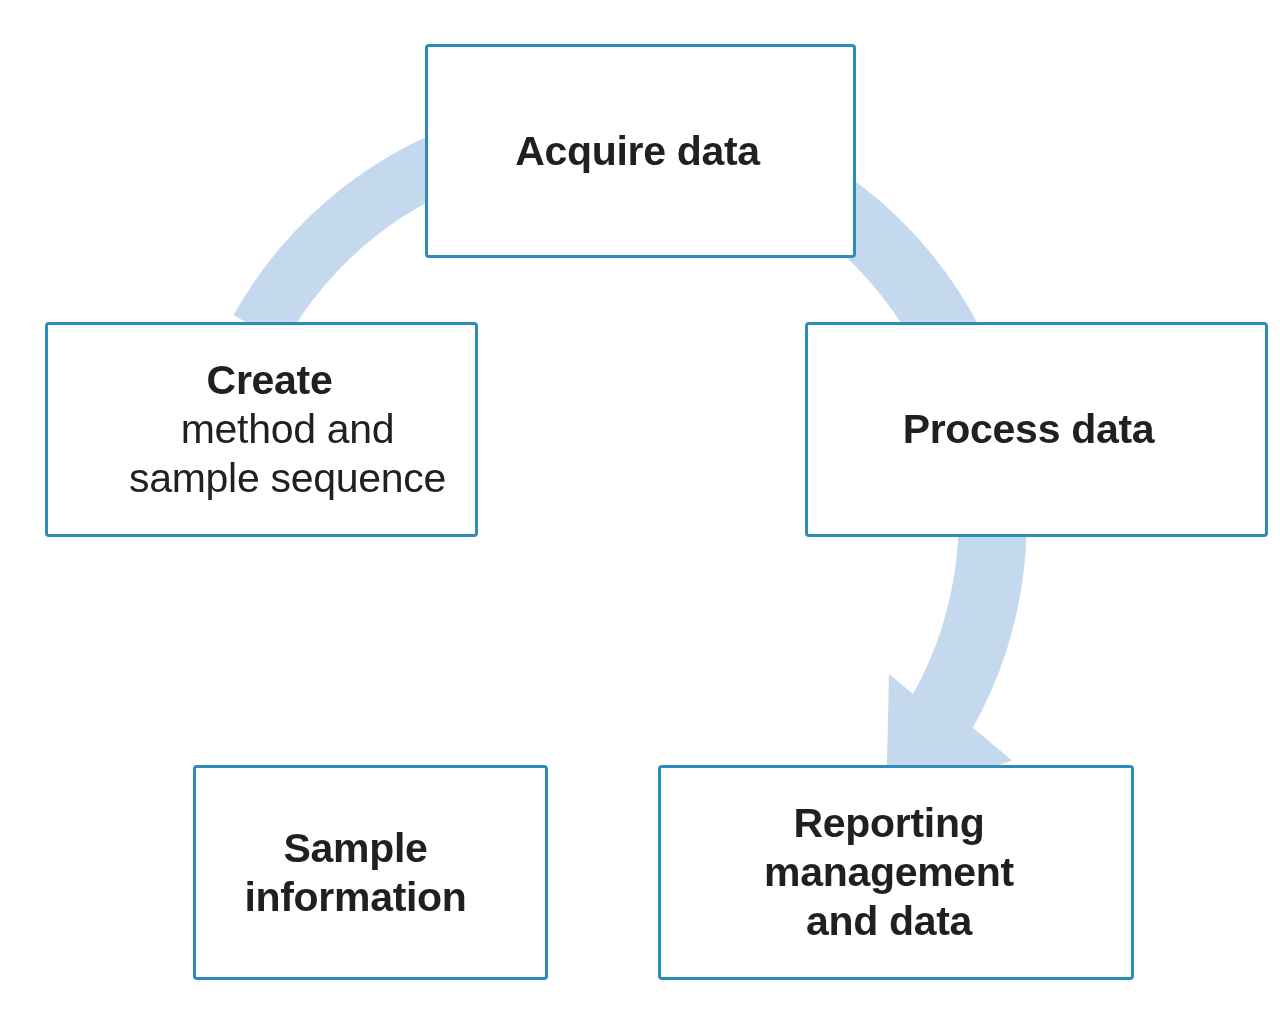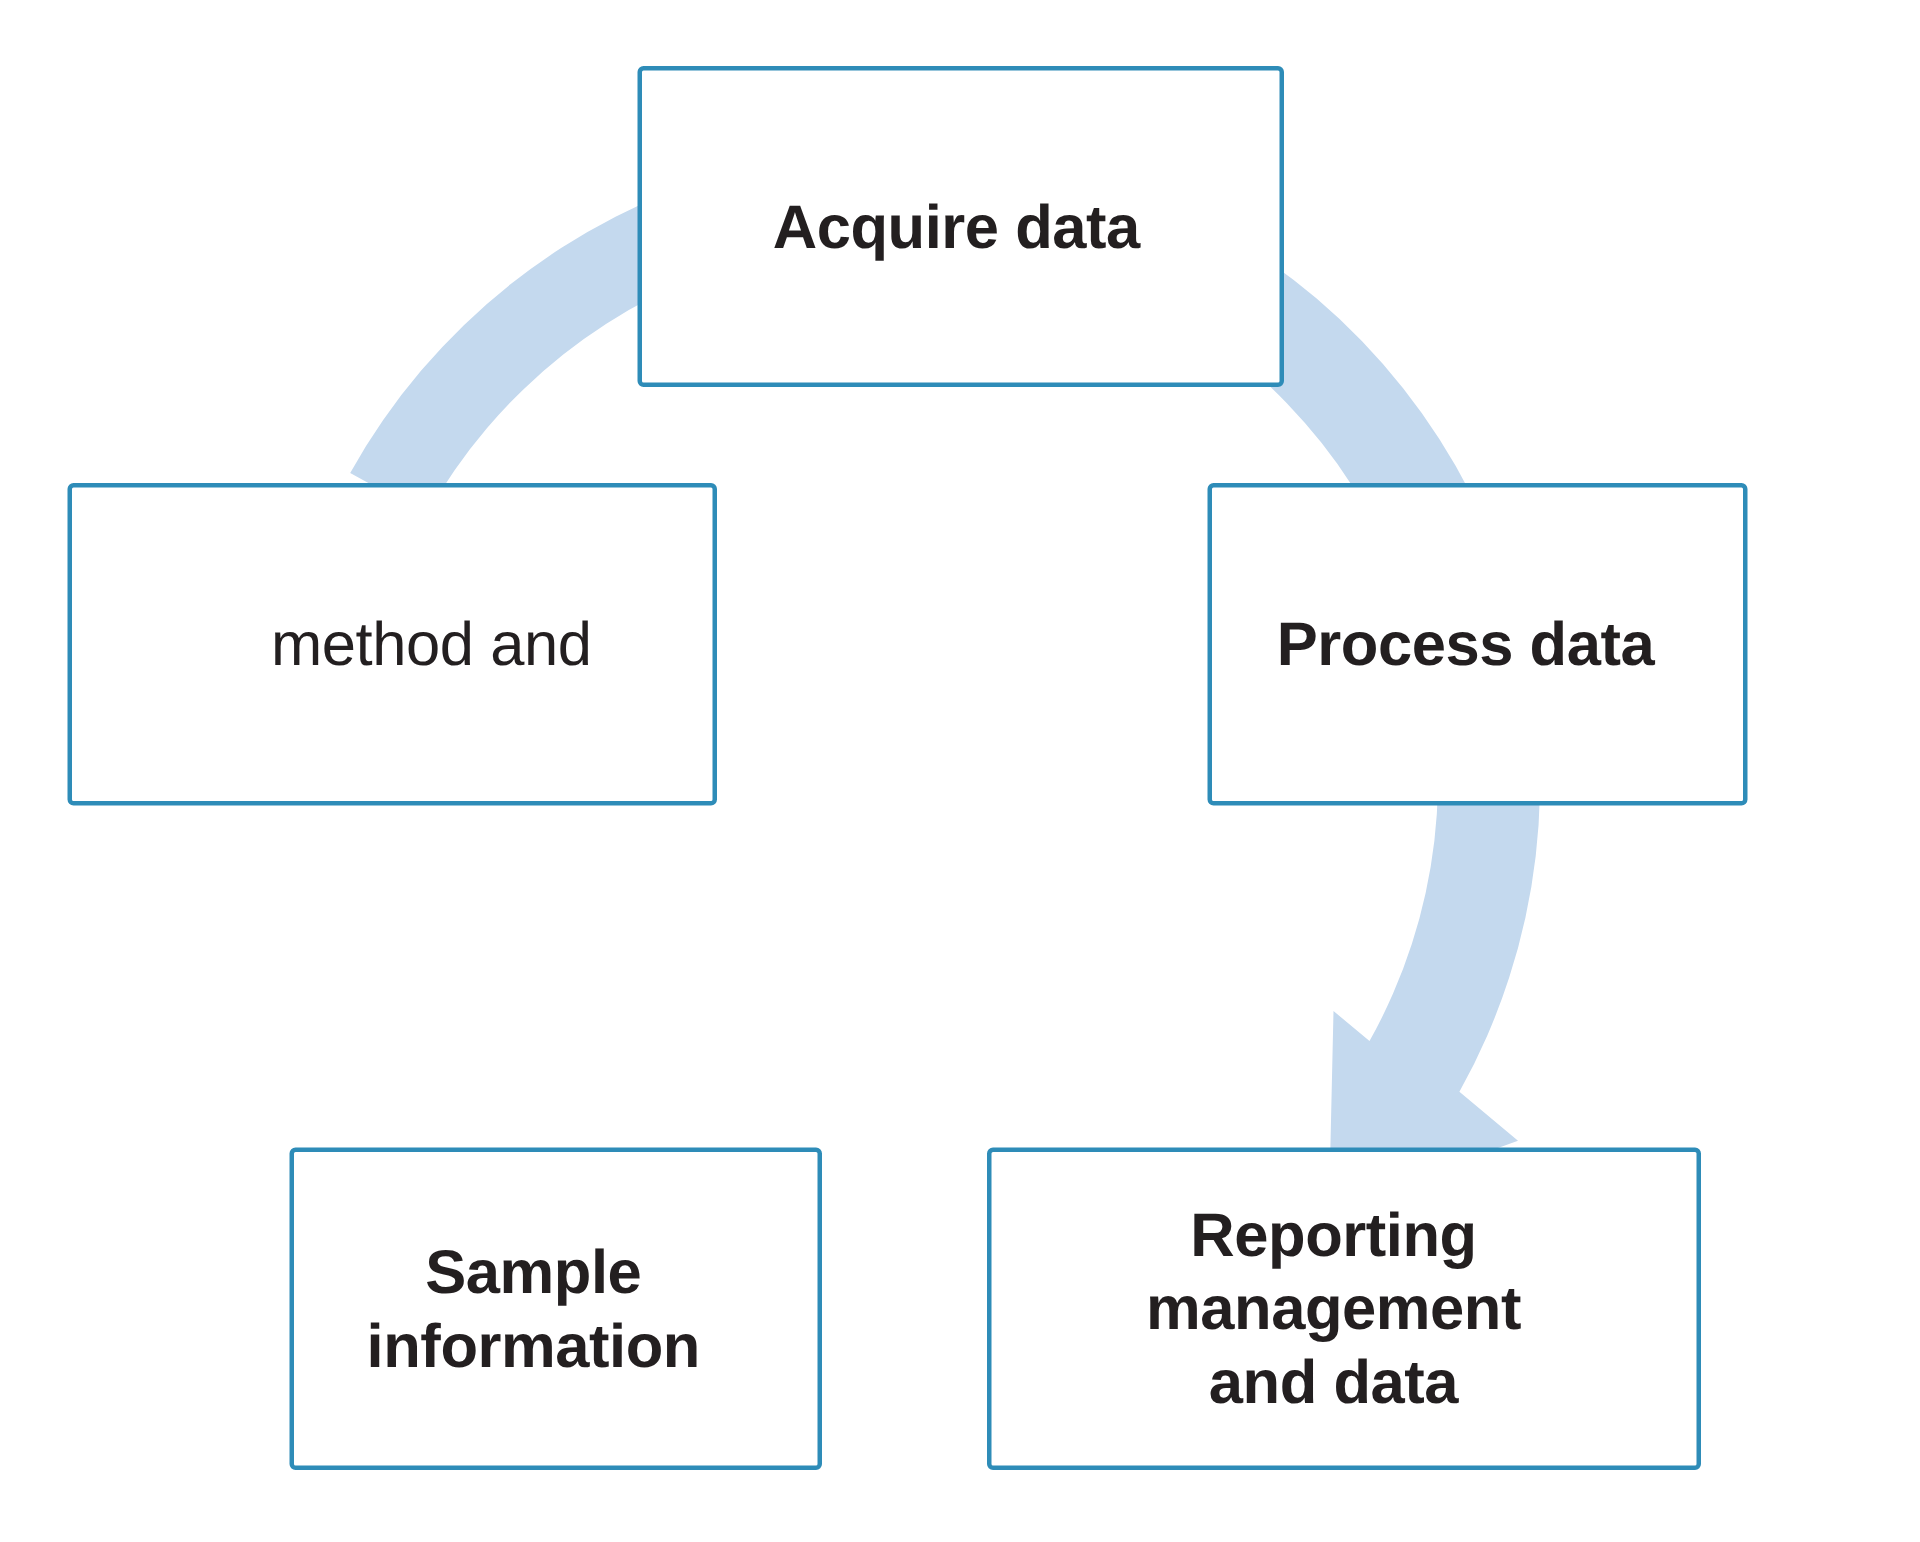--- a/index.html
+++ b/index.html
@@ -43,21 +43,21 @@
     line-height: 49px;
     letter-spacing: -0.3px;
     white-space: nowrap;
   }
   .node-line.bold { font-weight: bold; }
   .node-line.regular { font-weight: normal; margin-left: 36px; }
 
   
   #box-acquire   { left: 425px; top: 44px;  width: 431px; height: 214px; }
   #box-create    { left: 45px;  top: 322px; width: 433px; height: 215px; }
-  #box-process   { left: 805px; top: 322px; width: 360px; height: 215px; text-align: right; }
+  #box-process   { left: 805px; top: 322px; width: 463px; height: 215px; text-align: right; }
   #box-sample    { left: 193px; top: 765px; width: 355px; height: 215px; }
   #box-reporting { left: 658px; top: 765px; width: 476px; height: 215px; }
 
   
   #box-process .node-stack  { transform: translateX(-8px); }
   #box-acquire .node-stack  { transform: translateX(-3px); }
   #box-sample .node-stack   { transform: translateX(-15px); }
   #box-reporting .node-stack{ transform: translateX(-7px); }
   #box-create .node-stack   { transform: translateX(8px); }
 </style>
@@ -91,21 +91,23 @@
   </svg>
 
   <div class="node-box" id="box-acquire" style="border-color: rgb(46, 140, 184); background: rgb(255, 255, 255); color: rgb(35, 31, 32);">
     <div class="node-stack">
       <span class="node-line bold">Acquire data</span>
     </div>
   </div>
 
   <div class="node-box" id="box-create" style="border-color: rgb(46, 140, 184); background: rgb(255, 255, 255); color: rgb(35, 31, 32);">
     <div class="node-stack">
+      <span class="node-line bold">Create</span>
       <span class="node-line regular">method and</span>
+      <span class="node-line regular">sample sequence</span>
     </div>
   </div>
 
   <div class="node-box" id="box-process" style="border-color: rgb(46, 140, 184); background: rgb(255, 255, 255); color: rgb(35, 31, 32);">
     <div class="node-stack">
       <span class="node-line bold">Process data</span>
     </div>
   </div>
 
   <div class="node-box" id="box-sample" style="border-color: rgb(46, 140, 184); background: rgb(255, 255, 255); color: rgb(35, 31, 32);">

